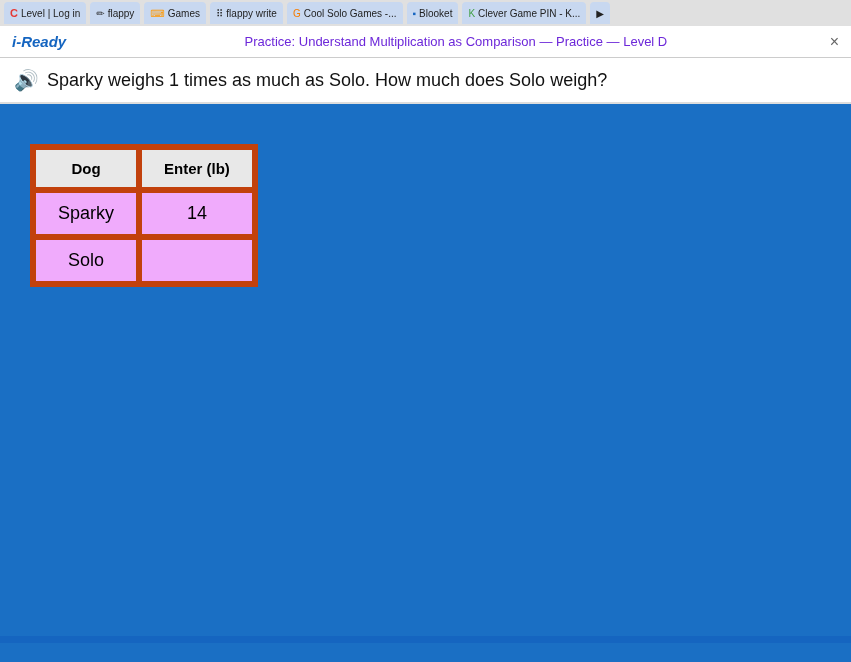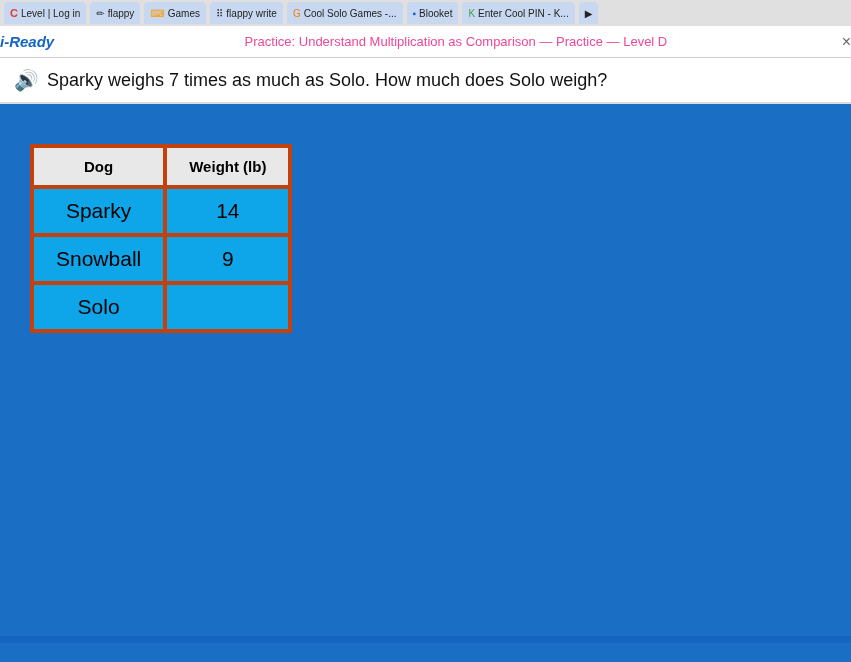--- a/index.html
+++ b/index.html
@@ -40,38 +40,38 @@
       font-size: 10px;
       color: #222;
     }
 
     
     .header-bar {
       display: flex;
       align-items: center;
       background: #fff;
       height: 32px;
-      padding: 0 0;
+      padding: 0 12px;
       border-bottom: 1px solid #ccc;
       font-size: 13px;
       gap: 36px;
     }
 
     .header-logo {
       font-weight: bold;
       color: #1565c0;
       font-size: 15px;
       margin-right: 16px;
       font-style: italic;
     }
 
     .header-title {
       flex: 1;
       text-align: center;
-      color: #ec4899;
+      color: #6d28d9;
       font-size: 13px;
     }
 
     .header-close {
       color: #666;
       font-size: 16px;
       cursor: pointer;
     }
 
     
@@ -103,35 +103,35 @@
 
     
     .data-table {
       border-collapse: collapse;
       background: #fff;
       font-size: 16px;
     }
 
     .data-table th,
     .data-table td {
-      border: 4px solid #c2410c;
+      border: 6px solid #c2410c;
       padding: 10px 22px;
       text-align: center;
       min-width: 100px;
     }
 
     .data-table th {
       background: #e8e8e8;
       font-weight: bold;
       font-size: 15px;
     }
 
     .data-table td {
-      background: #0ea5e9;
-      font-size: 21px;
+      background: #f0abfc;
+      font-size: 18px;
     }
 
     
     .bottom-bar {
       position: fixed;
       bottom: 0;
       left: 0;
       width: 851px;
       height: 20px;
       background: #1a6fc4;
@@ -161,56 +161,52 @@
   <div class="tab-item">
     <span style="color:#f57c00;">G</span>
     <span>Cool Solo Games -...</span>
   </div>
   <div class="tab-item">
     <span style="color:#1565c0;">▪</span>
     <span>Blooket</span>
   </div>
   <div class="tab-item">
     <span style="color:#43a047;">K</span>
-    <span>Enter Cool PIN - K...</span>
+    <span>Clever Game PIN - K...</span>
   </div>
   <div class="tab-item">
     <span>▶</span>
   </div>
 </div>
 
 <div class="header-bar">
   <span class="header-logo">i-Ready</span>
   <span class="header-title">Practice: Understand Multiplication as Comparison — Practice — Level D</span>
   <span class="header-close">×</span>
 </div>
 
 <div class="question-bar">
   <span class="speaker-icon">🔊</span>
-  <span>Sparky weighs 7 times as much as Solo. How much does Solo weigh?</span>
+  <span>Sparky weighs 1 times as much as Solo. How much does Solo weigh?</span>
 </div>
 
 <div class="main-content">
   <table class="data-table">
     <thead>
       <tr>
         <th>Dog</th>
-        <th>Weight (lb)</th>
+        <th>Enter (lb)</th>
       </tr>
     </thead>
     <tbody>
       <tr>
         <td>Sparky</td>
         <td>14</td>
       </tr>
       <tr>
-        <td>Snowball</td>
-        <td>9</td>
-      </tr>
-      <tr>
         <td>Solo</td>
         <td style="min-height:40px;"></td>
       </tr>
     </tbody>
   </table>
 </div>
 
 <div class="bottom-bar"></div>
 
 </body></html>

